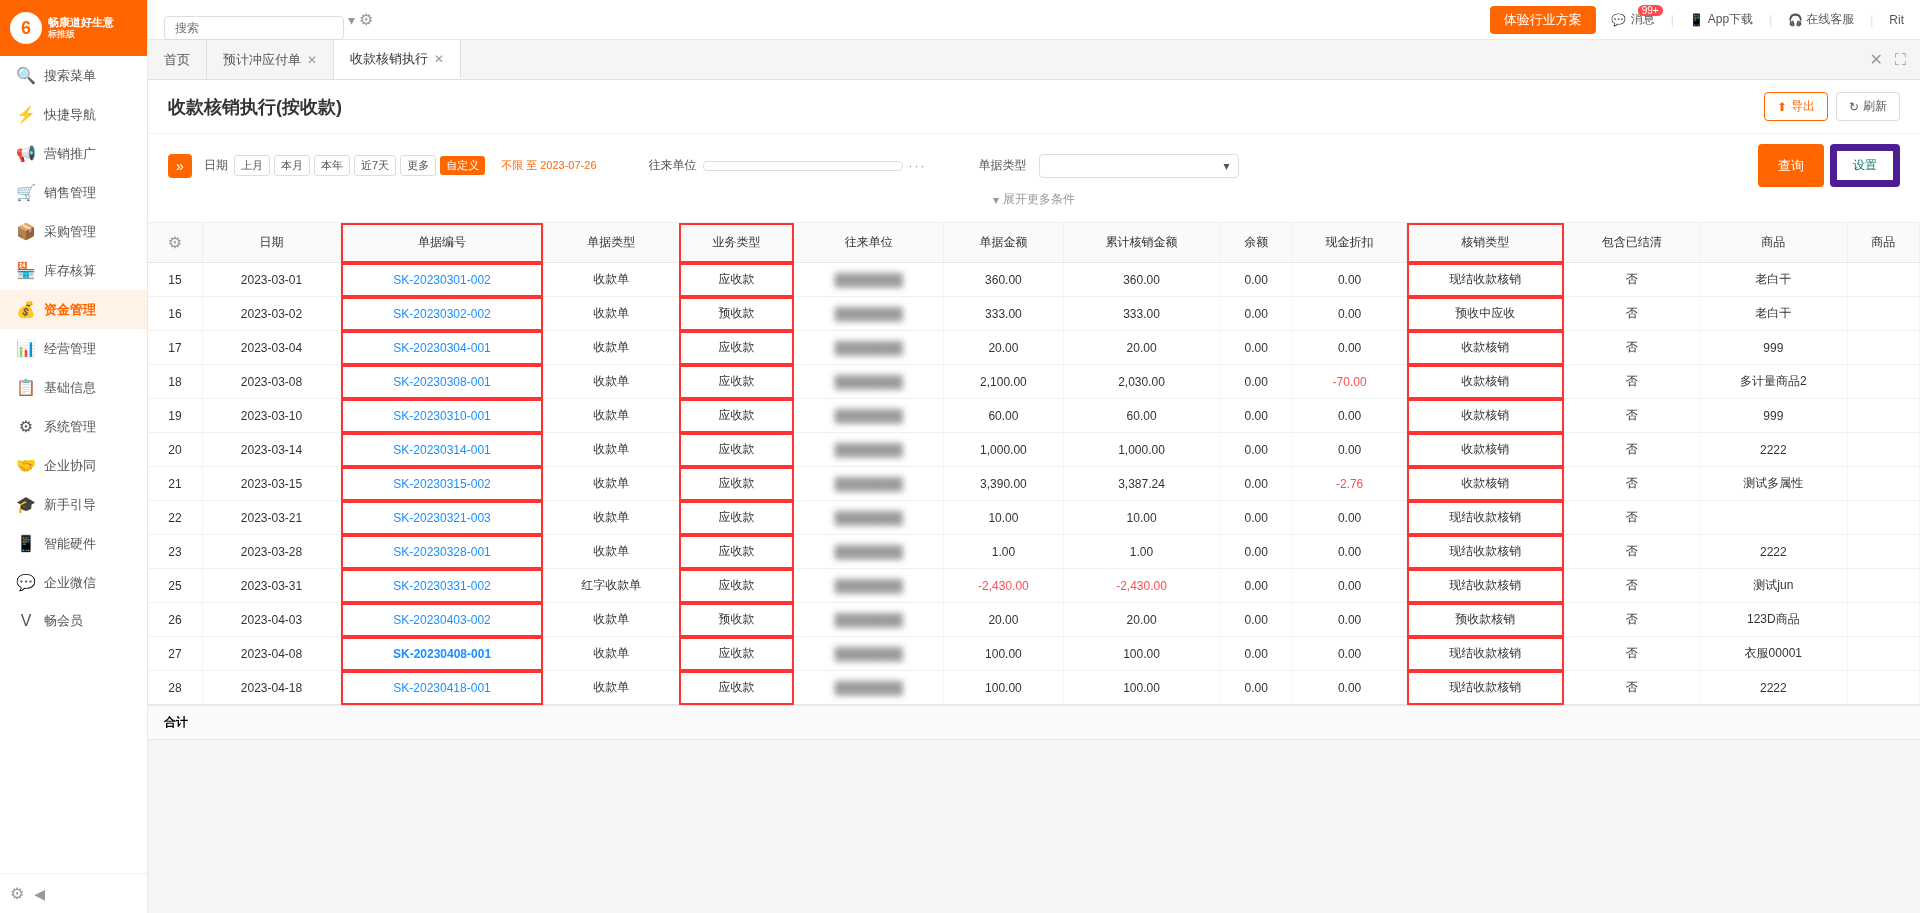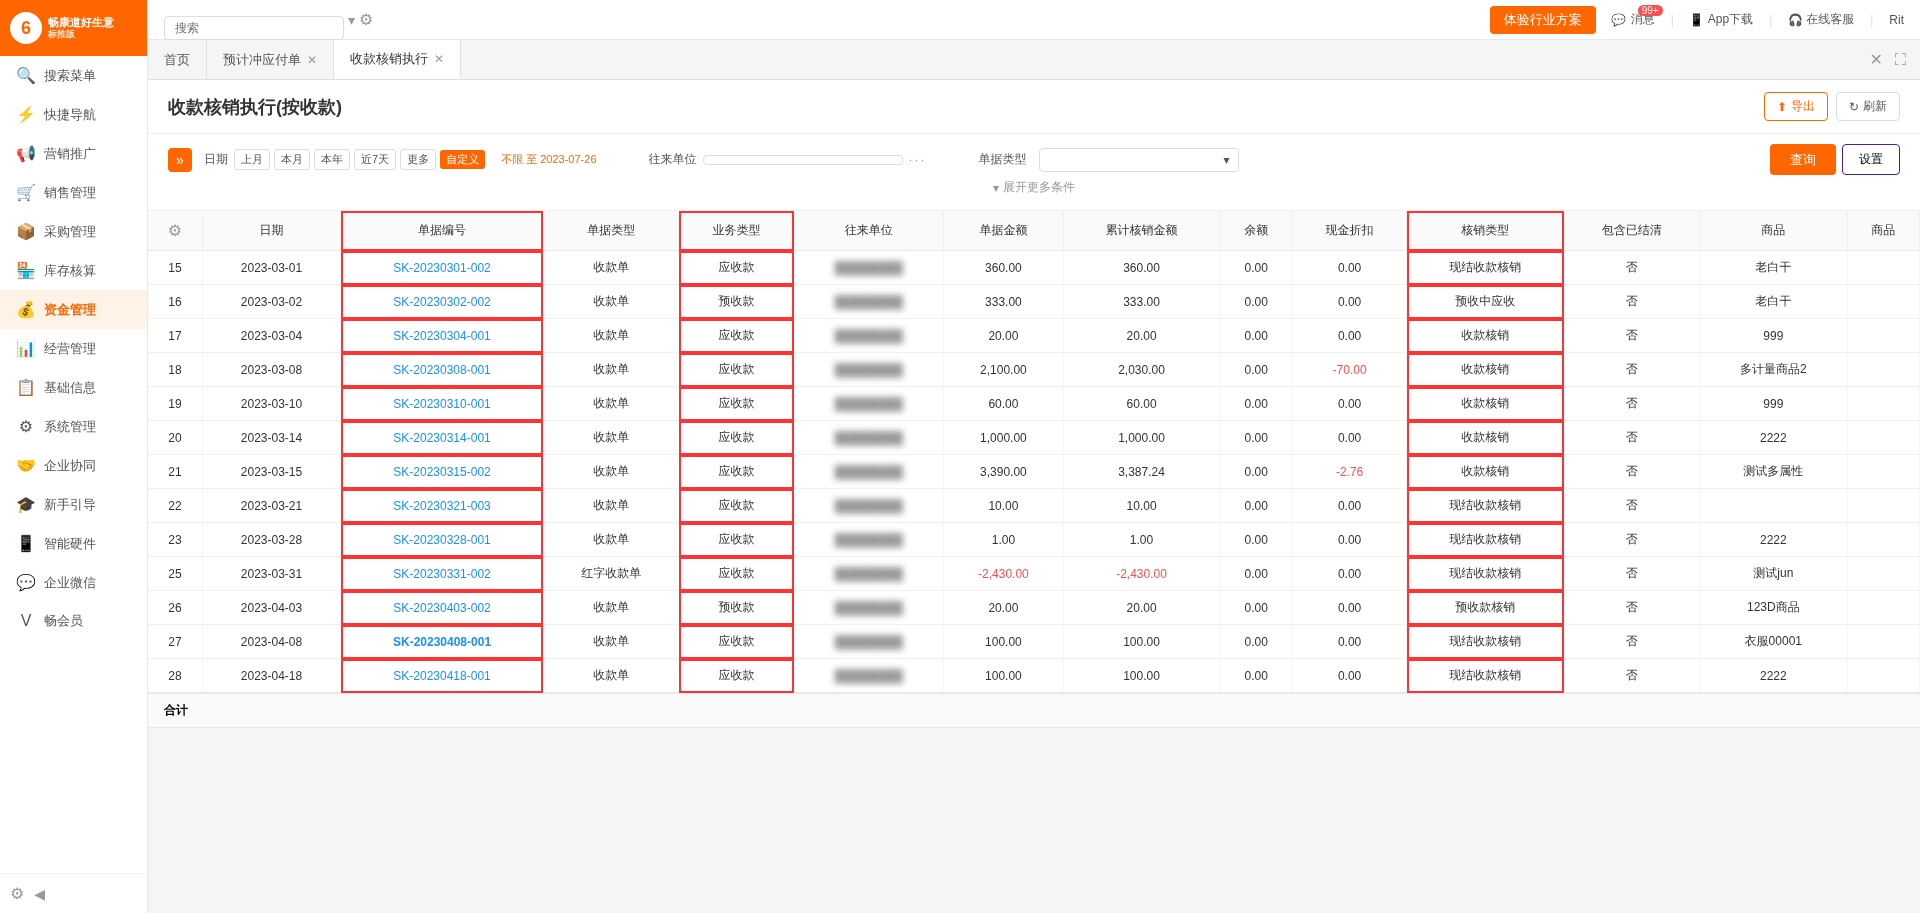--- a/index.html
+++ b/index.html
@@ -59,21 +59,21 @@
     .filter-expand-btn { width: 24px; height: 24px; background: #ff6600; color: #fff; border: none; border-radius: 4px; cursor: pointer; font-size: 14px; display: flex; align-items: center; justify-content: center; }
     .filter-item { display: flex; align-items: center; gap: 6px; font-size: 12px; color: #555; }
     .filter-item label { white-space: nowrap; }
     .filter-date-group { display: flex; align-items: center; gap: 4px; }
     .filter-date-btn { padding: 2px 6px; border: 1px solid #ddd; border-radius: 3px; background: #fff; font-size: 11px; cursor: pointer; color: #555; }
     .filter-custom-btn { padding: 2px 6px; background: #ff6600; color: #fff; border: none; border-radius: 3px; font-size: 11px; cursor: pointer; }
     .filter-select { border: 1px solid #ddd; border-radius: 4px; padding: 4px 8px; font-size: 12px; min-width: 120px; cursor: pointer; color: #999; }
     .filter-dots { color: #999; letter-spacing: 2px; }
     .filter-select-lg { border: 1px solid #ddd; border-radius: 4px; padding: 4px 8px; font-size: 12px; min-width: 160px; cursor: pointer; display: flex; align-items: center; justify-content: space-between; }
     .btn-query { background: #ff6600; color: #fff; border: none; border-radius: 4px; padding: 4px 20px; font-size: 13px; cursor: pointer; }
-    .btn-settings { border: 1px solid #4c1d95; background: #fff; color: #000000; border-radius: 4px; padding: 6px 16px; font-size: 12px; cursor: pointer; }
+    .btn-settings { border: 7px solid #4c1d95; background: #fff; color: #0f766e; border-radius: 4px; padding: 6px 16px; font-size: 12px; cursor: pointer; }
     .expand-more { text-align: center; padding: 4px; font-size: 12px; color: #999; cursor: pointer; display: flex; align-items: center; justify-content: center; gap: 4px; }
 
     
     .table-wrapper { background: #fff; margin: 0; overflow-x: auto; }
     table { width: 100%; border-collapse: collapse; font-size: 12px; }
     thead th { background: #fafafa; padding: 10px 8px; text-align: center; border-bottom: 1px solid #e8e8e8; border-right: 1px solid #f0f0f0; color: #333; font-weight: normal; white-space: nowrap; }
     tbody td { padding: 8px 8px; text-align: center; border-bottom: 1px solid #f0f0f0; border-right: 1px solid #f5f5f5; color: #333; white-space: nowrap; }
     tbody tr.highlighted { background: #fff3e0; }
     .link-text { color: #1890ff; cursor: pointer; text-decoration: none; }
     .negative { color: #ff4d4f; }

